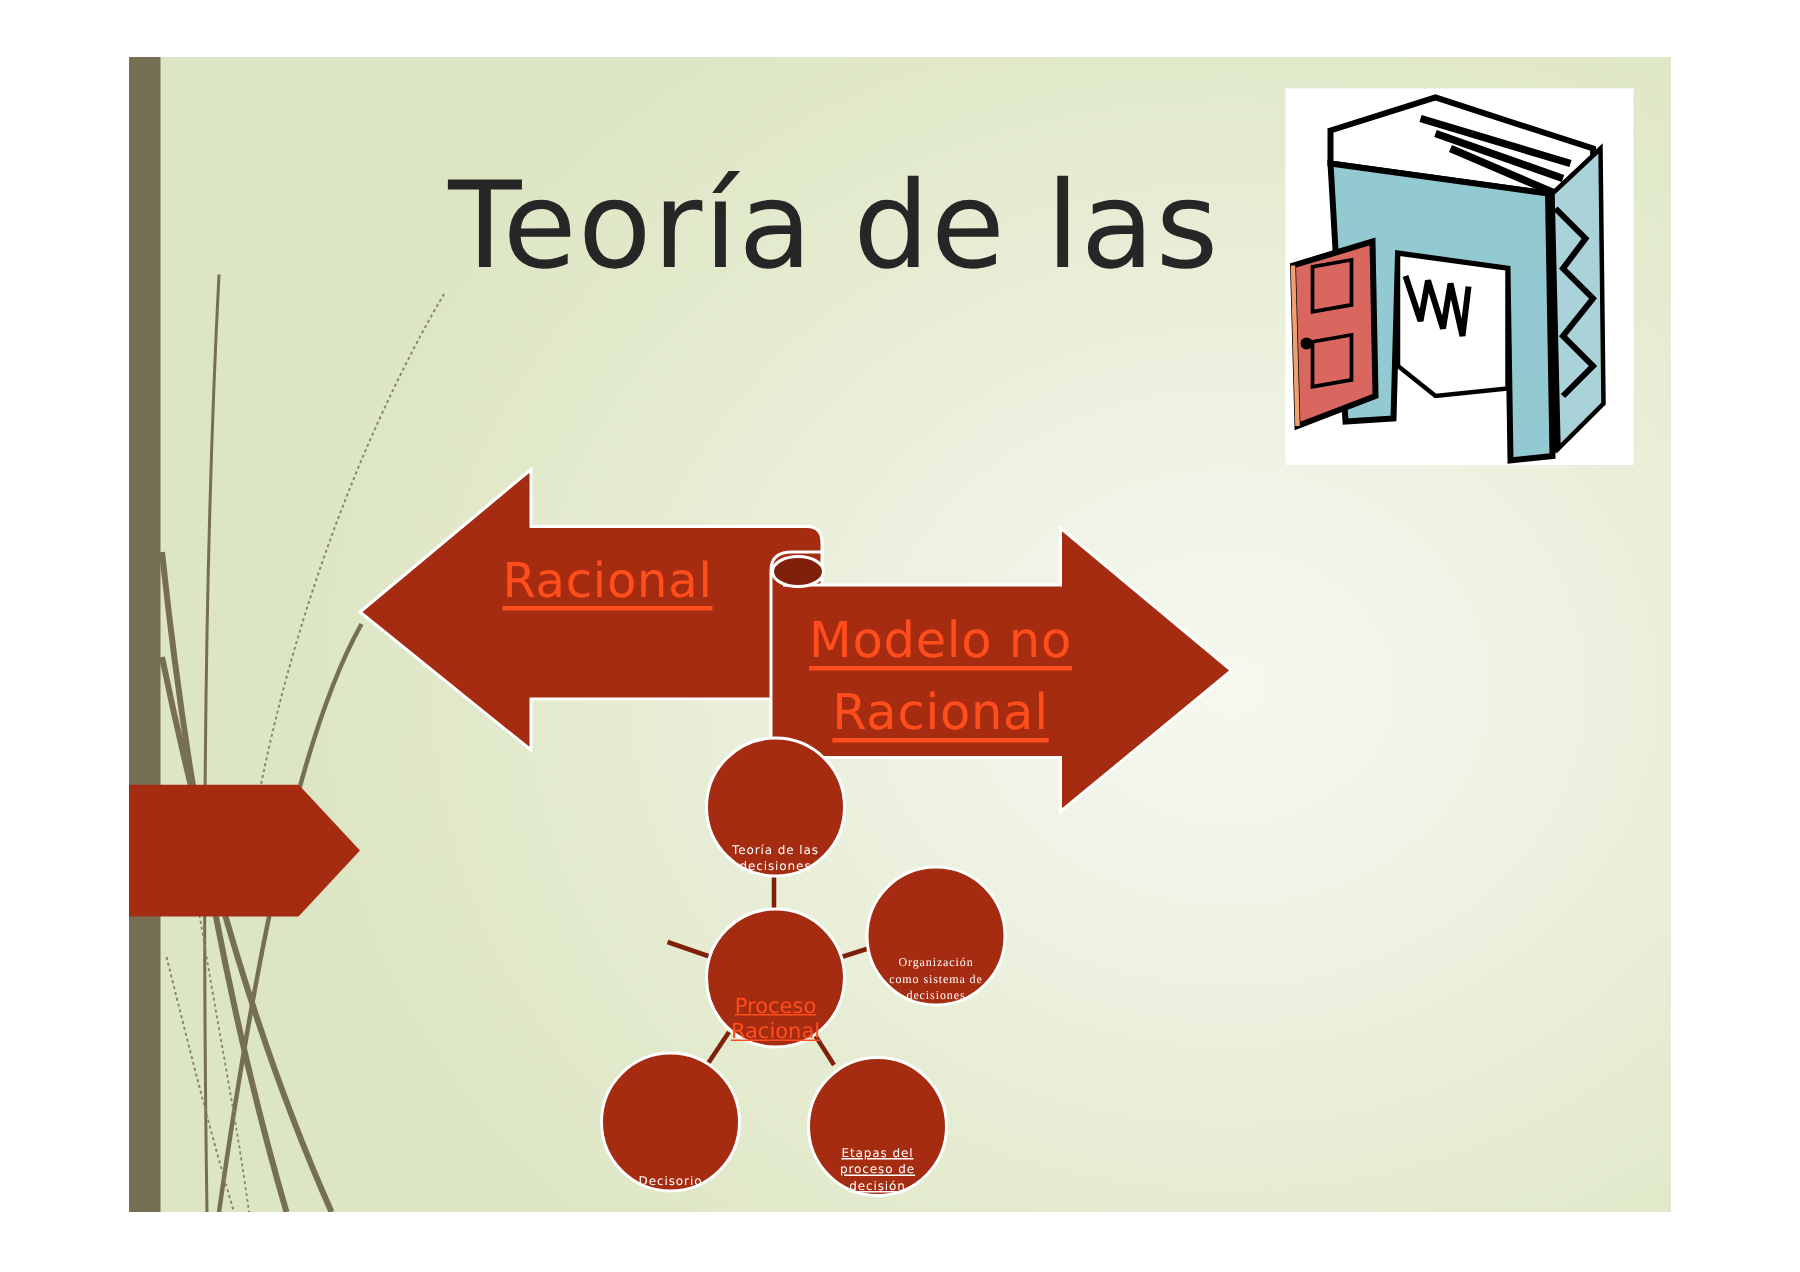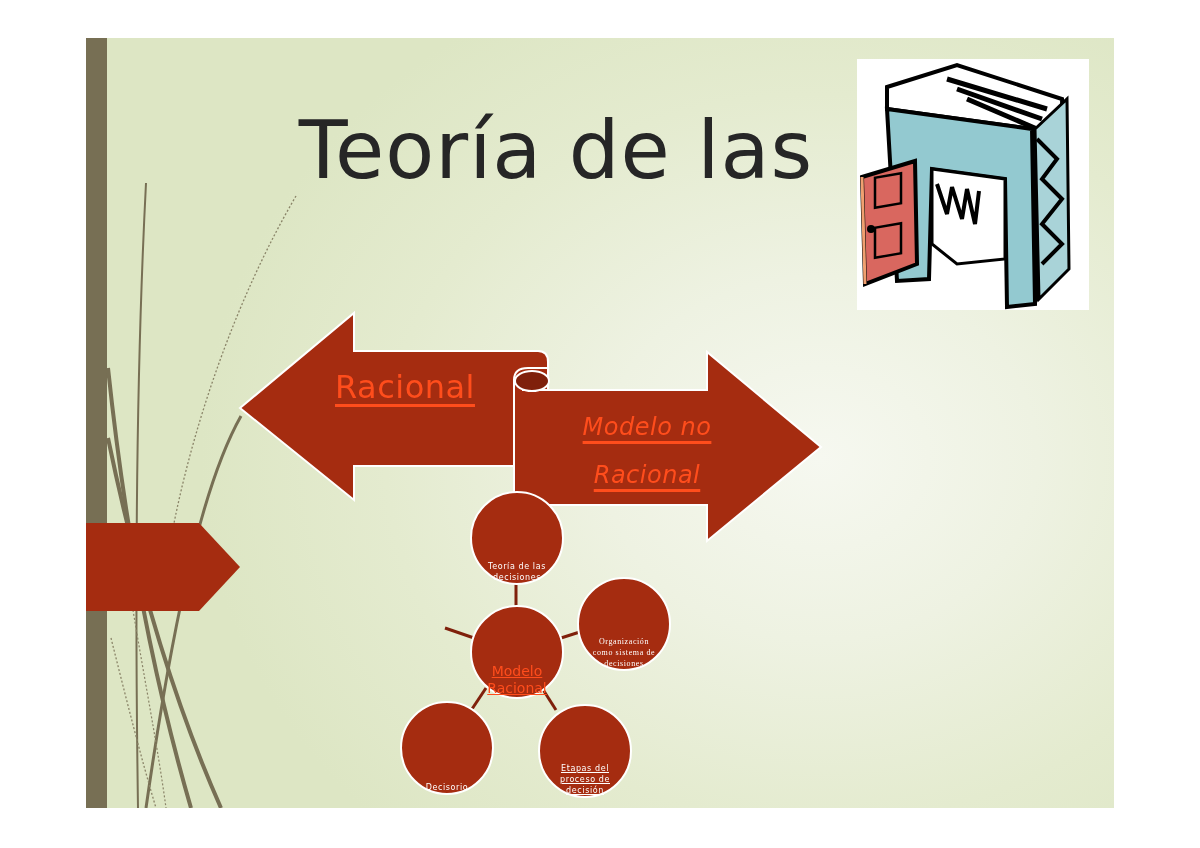--- a/index.html
+++ b/index.html
@@ -45,21 +45,21 @@
     .arrow-text {
       position: absolute;
       text-align: center;
       font-size: 32px;
       line-height: 46px;
       letter-spacing: 0.5px;
     }
     .arrow-text .white { color: #ffffff; display: block; }
     .arrow-text .link { color: #ff4d1c; text-decoration: underline; text-decoration-thickness: 3px; text-underline-offset: 6px; display: block; }
     .left-arrow-text { left: 222px; top: 326px; width: 194px; }
-    .right-arrow-text { left: 436px; top: 365px; width: 250px; font-size: 24px; line-height: 48px; font-style: italic; }
+    .right-arrow-text { left: 416px; top: 365px; width: 250px; font-size: 33px; line-height: 48px; }
     .circle {
       position: absolute;
       width: 90px; height: 90px;
       border-radius: 50%;
       background: #a52c10;
       border: 2px solid #ffffff;
       display: flex; align-items: flex-end; justify-content: center;
       text-align: center;
       color: #ffffff;
       font-size: 8px;
@@ -150,17 +150,17 @@
     <span style="width:70px;font-family:Liberation Serif, serif;">Organización como sistema de decisiones</span>
   </div>
   <div class="circle" style="left:452px; top:666px;text-decoration:underline;">
     <span style="width:60px;">Etapas del proceso de decisión</span>
   </div>
   <div class="circle" style="left:314px; top:663px;">
     <span>Decisorio</span>
   </div>
   <div class="circle center" style="left:384px; top:567px;">
     <span class="link">
-      <span>Modelo</span><br>
+      <span>Proceso</span><br>
       <span>Racional</span>
     </span>
   </div>
 </div>
 
 </body></html>

